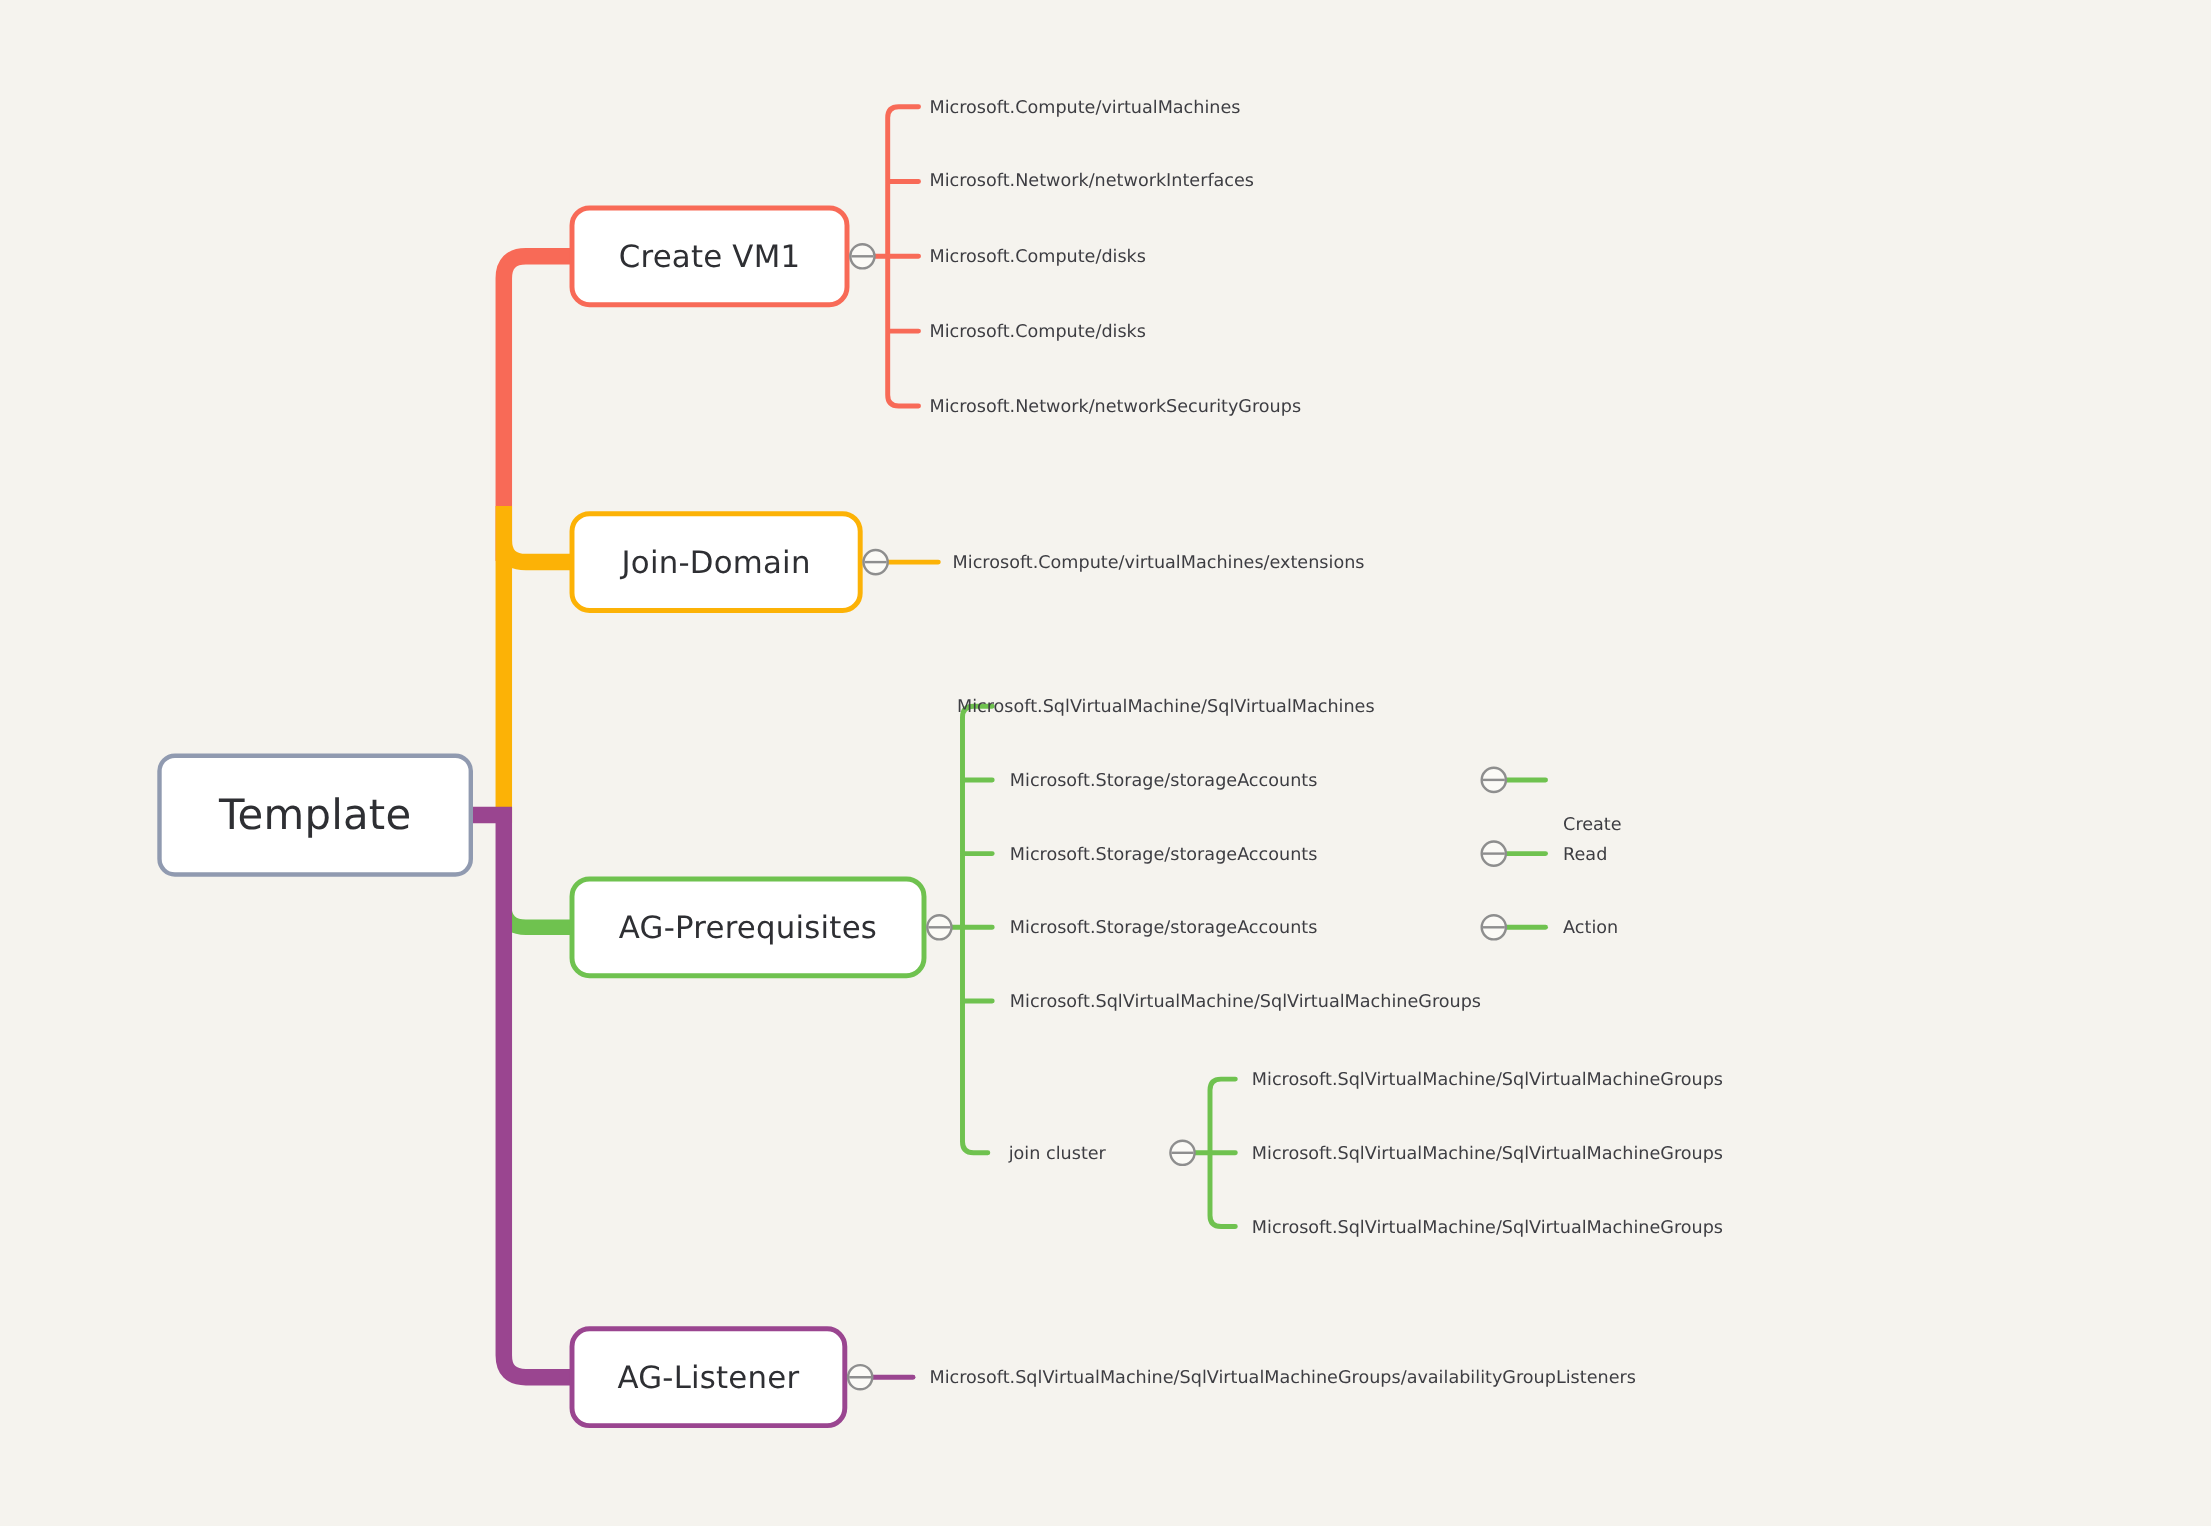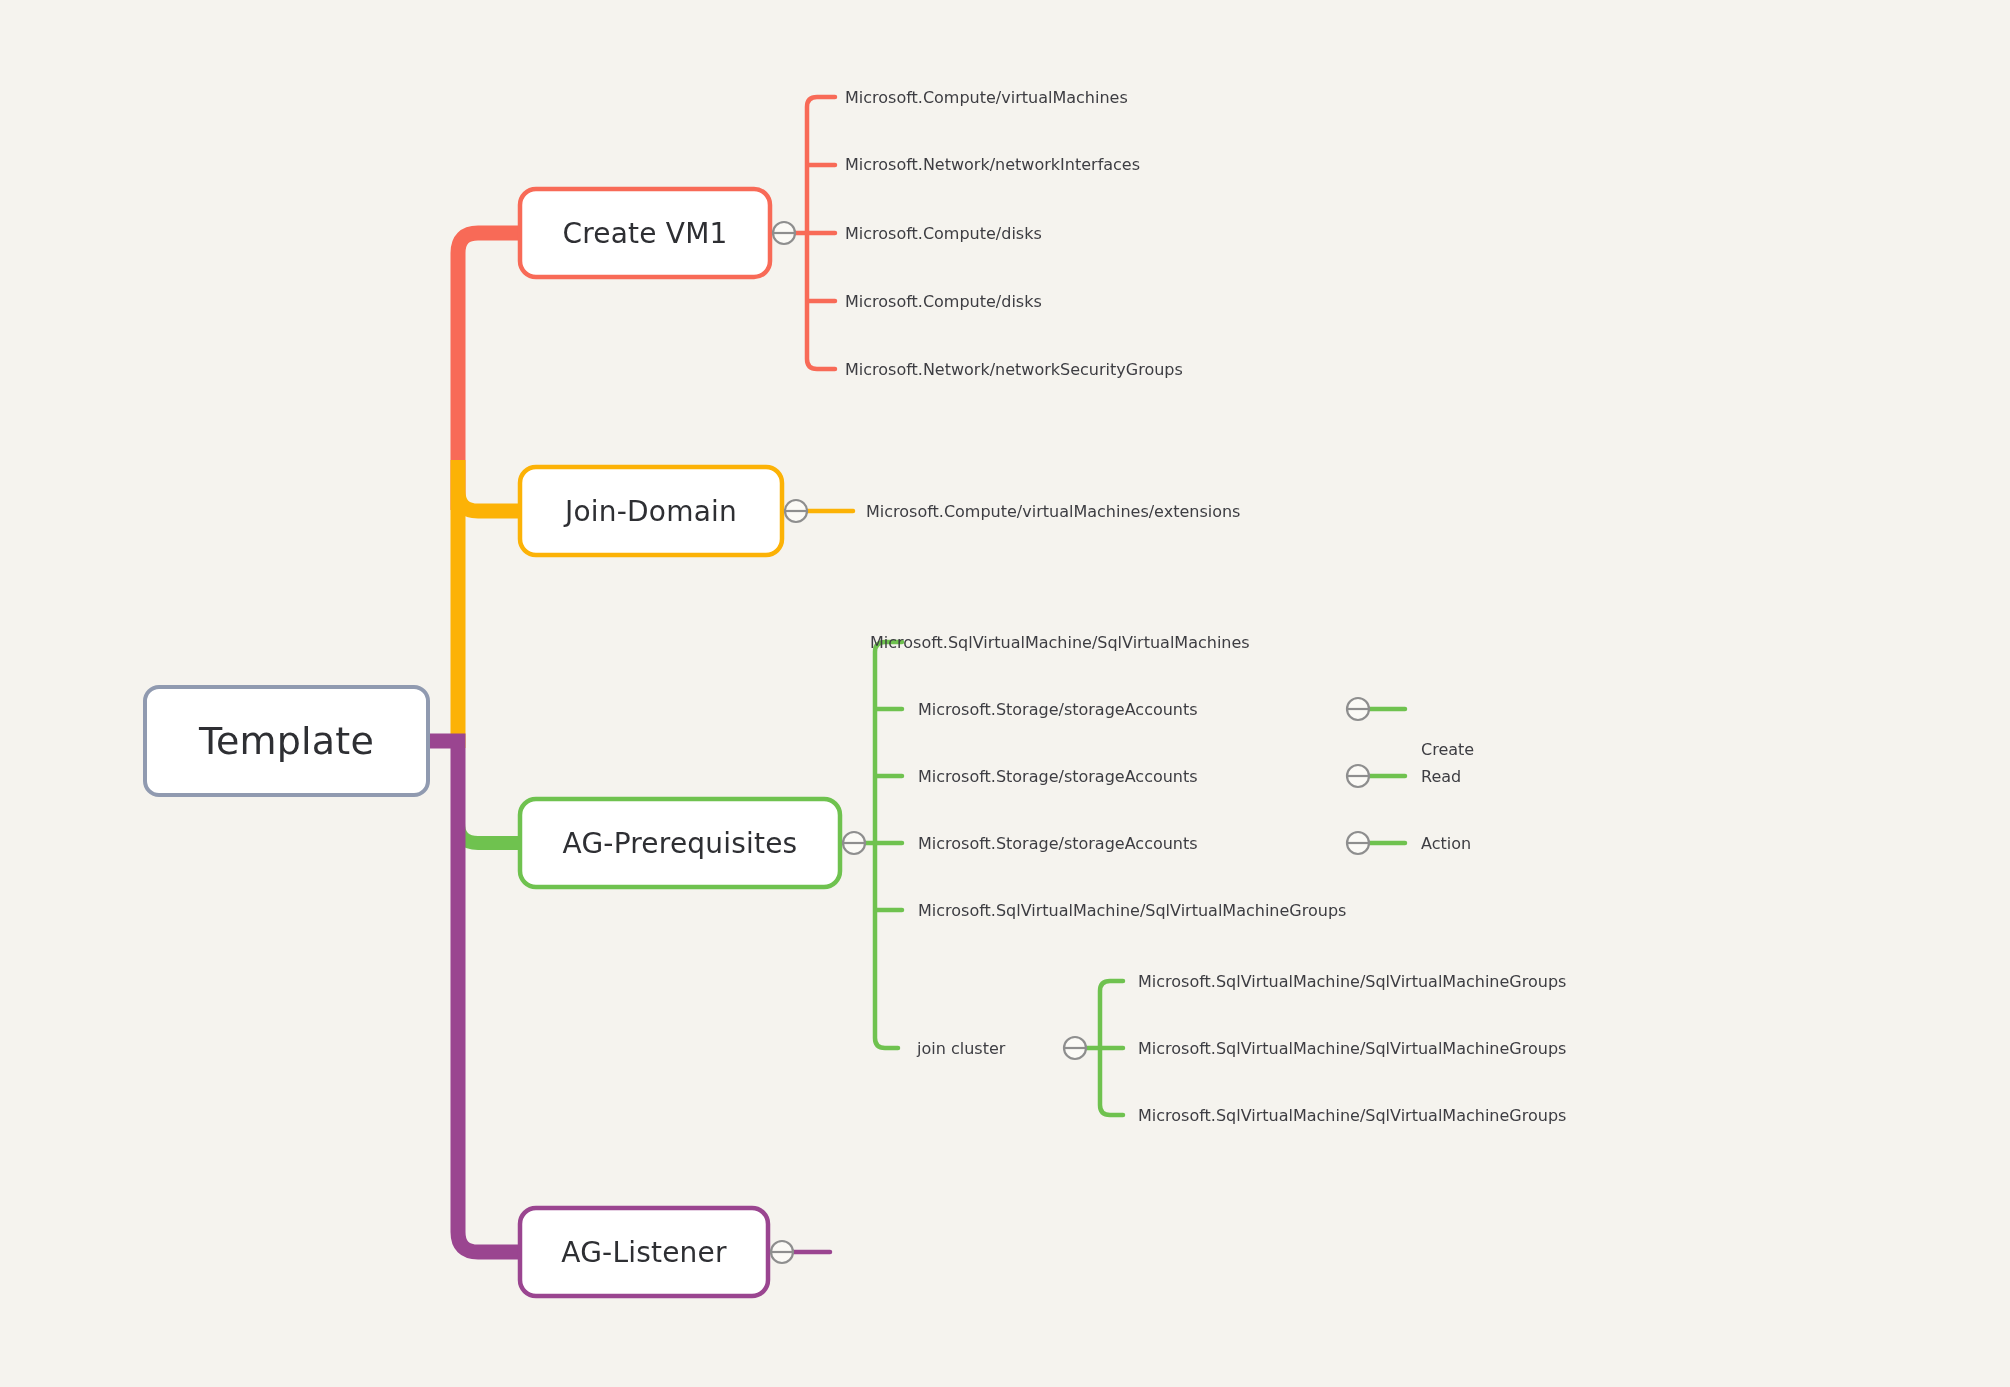--- a/index.html
+++ b/index.html
@@ -117,14 +117,15 @@
 
   <div class="leaf" style="left:1421px;top:709px;margin-top:40px;">Create</div>
   <div class="leaf" style="left:1421px;top:776px;">Read</div>
   <div class="leaf" style="left:1421px;top:843px;">Action</div>
 
   <div class="leaf" style="left:917px;top:1048px;">join cluster</div>
   <div class="leaf" style="left:1138px;top:981px;">Microsoft.SqlVirtualMachine/SqlVirtualMachineGroups</div>
   <div class="leaf" style="left:1138px;top:1048px;">Microsoft.SqlVirtualMachine/SqlVirtualMachineGroups</div>
   <div class="leaf" style="left:1138px;top:1115px;">Microsoft.SqlVirtualMachine/SqlVirtualMachineGroups</div>
 
+  <div class="leaf" style="left:845px;top:1252px;">Microsoft.SqlVirtualMachine/SqlVirtualMachineGroups/availabilityGroupListeners</div>
 
 </div>
 
 </body></html>

